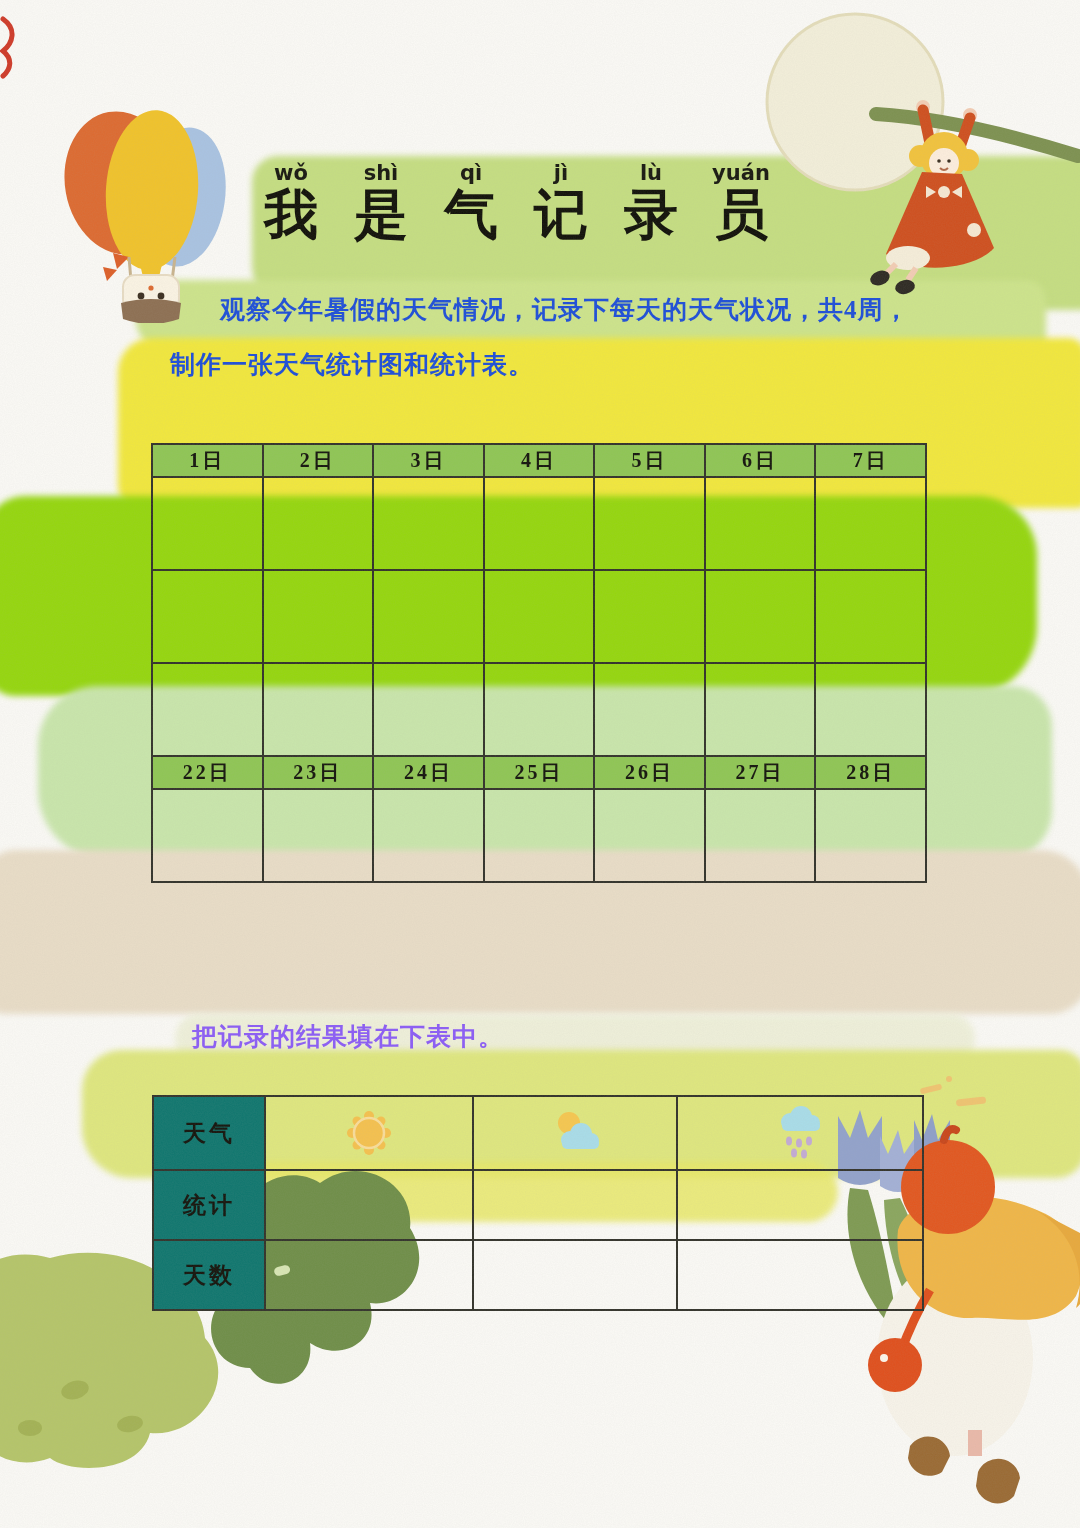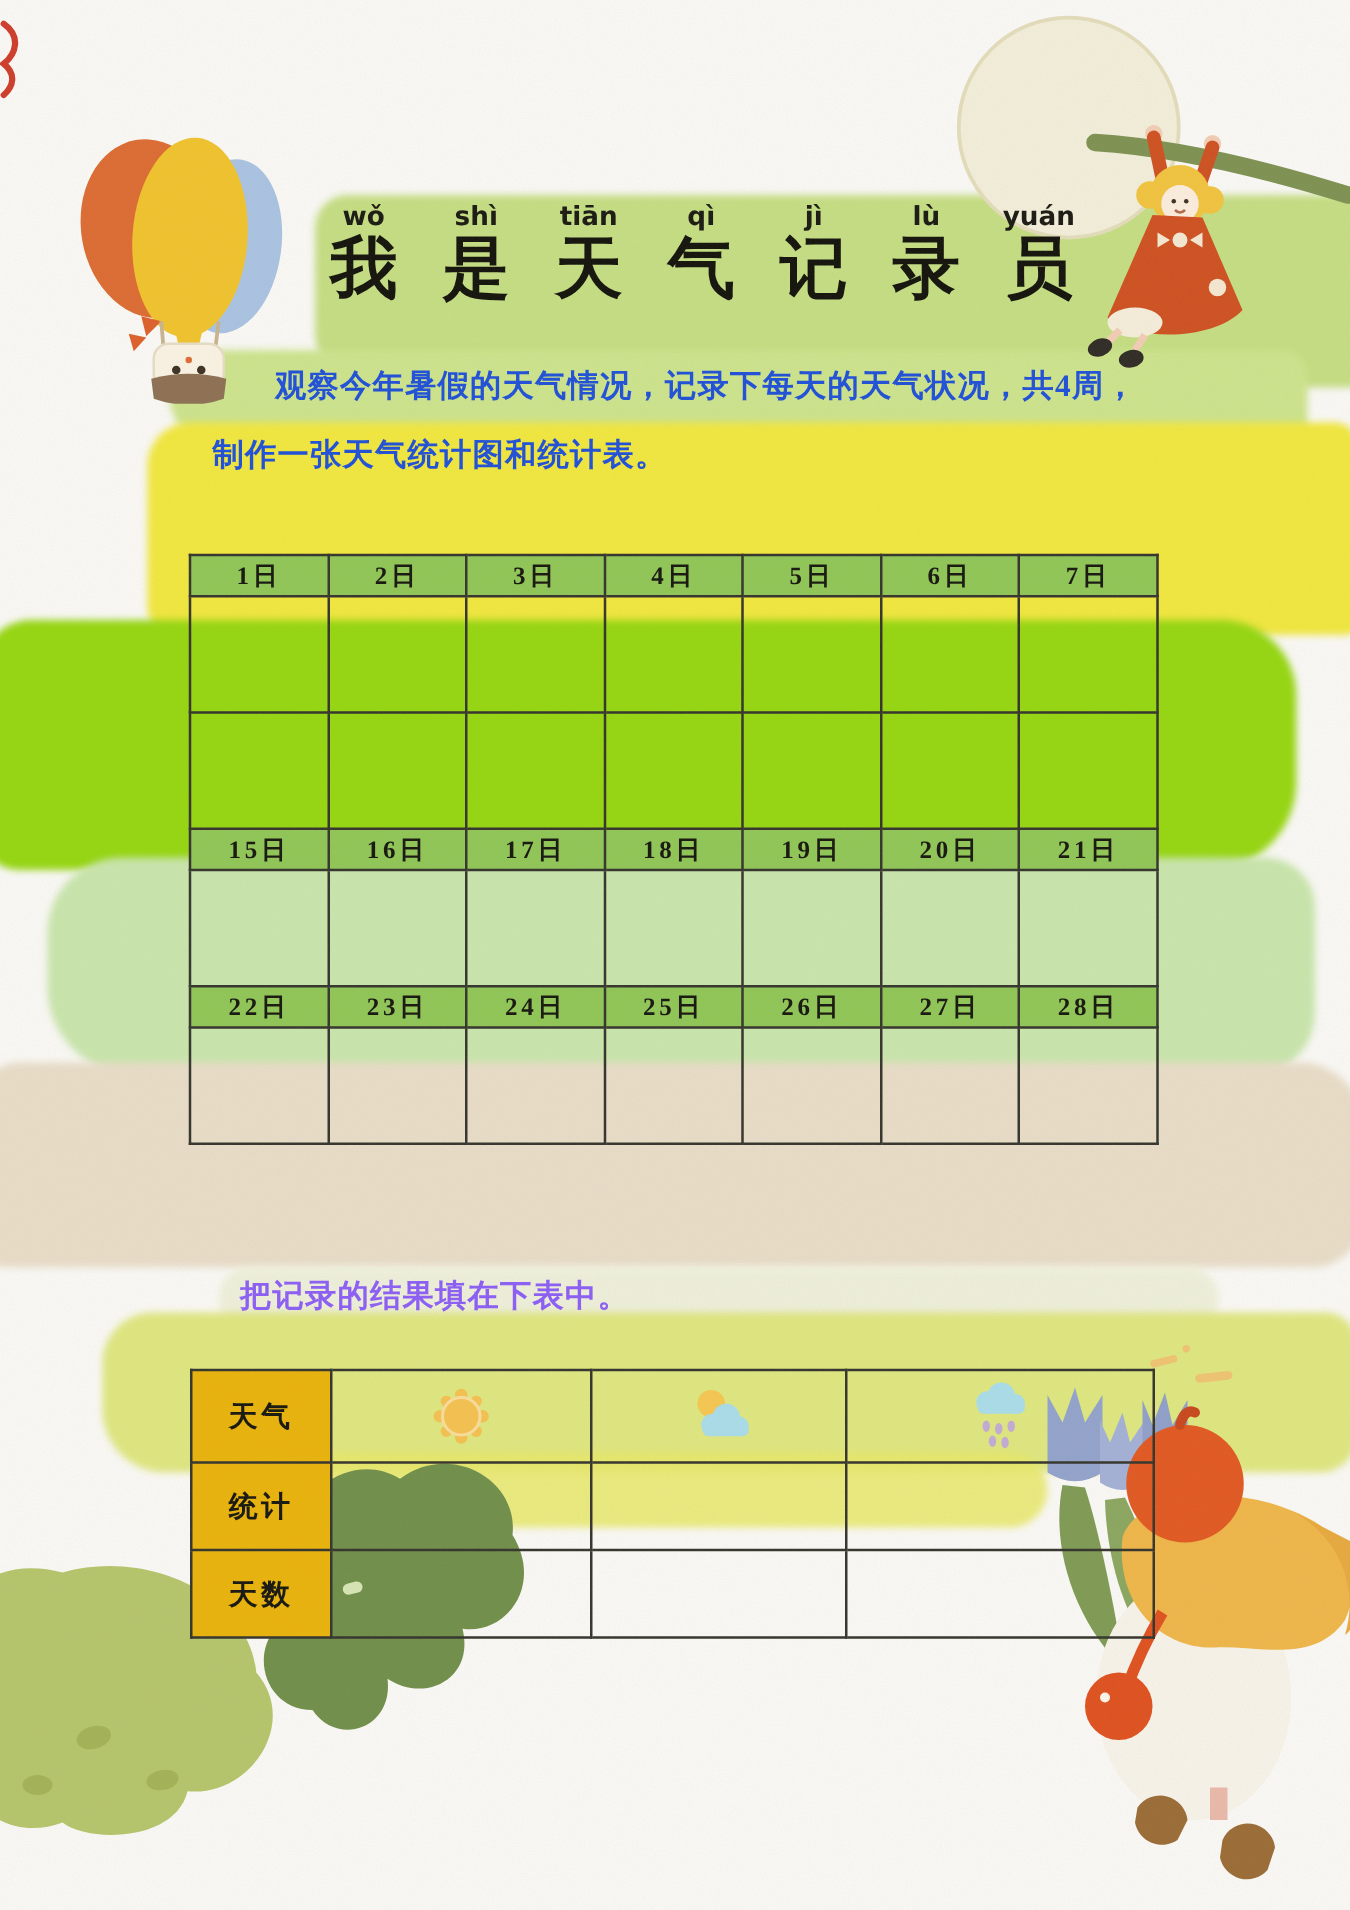--- a/index.html
+++ b/index.html
@@ -41,21 +41,21 @@
   }
   
   table{border-collapse:collapse;}
   .cal{position:absolute;left:151px;top:443px;width:776px;z-index:2;table-layout:fixed;}
   .cal td{border:2px solid #32322a;text-align:center;padding:0;}
   .cal .head td{height:31px;background:#8fc654;font-size:20px;font-weight:bold;color:#14140c;letter-spacing:3px;}
   .cal .empty td{height:91px;background:transparent;}
   
   .sum{position:absolute;left:152px;top:1095px;z-index:2;table-layout:fixed;}
   .sum td{border:2px solid #32322a;text-align:center;padding:0;}
-  .sum .lbl{background:#eab308;font-size:23px;font-weight:bold;color:#14140c;letter-spacing:3px;margin-left:16px;}
+  .sum .lbl{background:#0f766e;font-size:23px;font-weight:bold;color:#14140c;letter-spacing:3px;margin-left:16px;}
   .sum tr:nth-child(1) td{height:72px;}
   .sum tr:nth-child(2) td{height:68px;}
   .sum tr:nth-child(3) td{height:68px;}
   .wicon{display:inline-block;vertical-align:middle;}
 </style>
 </head>
 <body>
 
 <div class="page">
 
@@ -161,24 +161,20 @@
   <div class="title-wrap" id="title-chars">
       <span class="char-block">
         <span class="py">wǒ</span>
         <span class="ch">我</span>
       </span>
       <span class="char-block">
         <span class="py">shì</span>
         <span class="ch">是</span>
       </span>
       <span class="char-block">
-        <span class="py">tiān</span>
-        <span class="ch">天</span>
-      </span>
-      <span class="char-block">
         <span class="py">qì</span>
         <span class="ch">气</span>
       </span>
       <span class="char-block">
         <span class="py">jì</span>
         <span class="ch">记</span>
       </span>
       <span class="char-block">
         <span class="py">lù</span>
         <span class="ch">录</span>
@@ -212,29 +208,20 @@
           <td></td>
         </tr>
         <tr class="empty">
           <td></td>
           <td></td>
           <td></td>
           <td></td>
           <td></td>
           <td></td>
           <td></td>
-        </tr>
-        <tr class="head">
-          <td>15日</td>
-          <td>16日</td>
-          <td>17日</td>
-          <td>18日</td>
-          <td>19日</td>
-          <td>20日</td>
-          <td>21日</td>
         </tr>
         <tr class="empty">
           <td></td>
           <td></td>
           <td></td>
           <td></td>
           <td></td>
           <td></td>
           <td></td>
         </tr>

